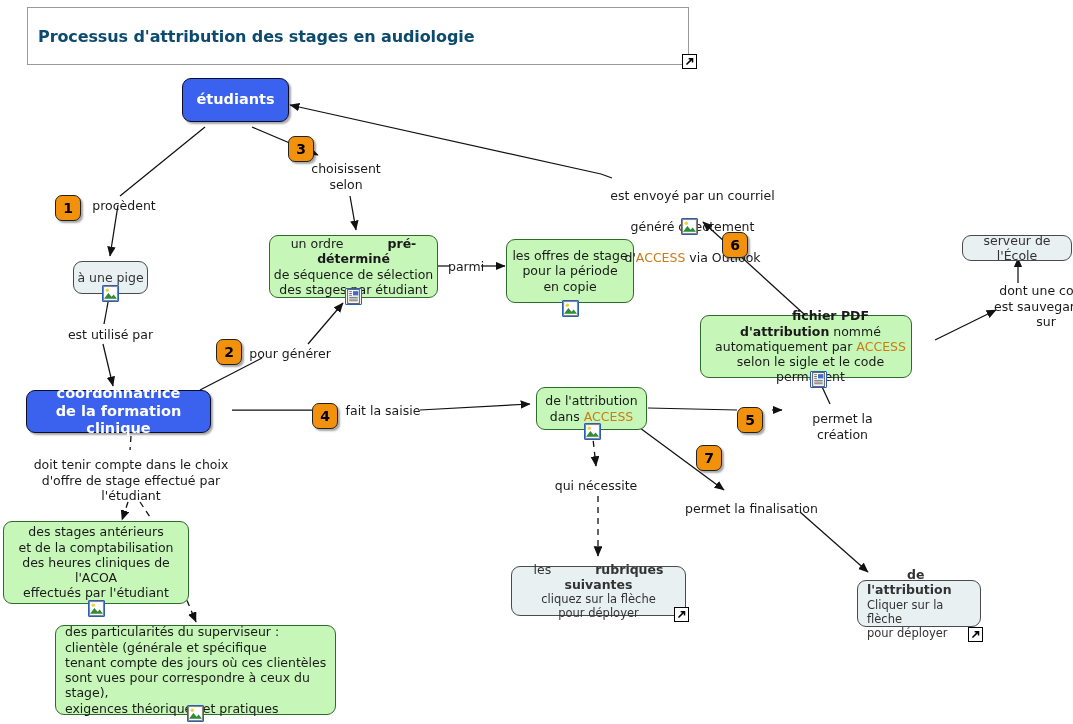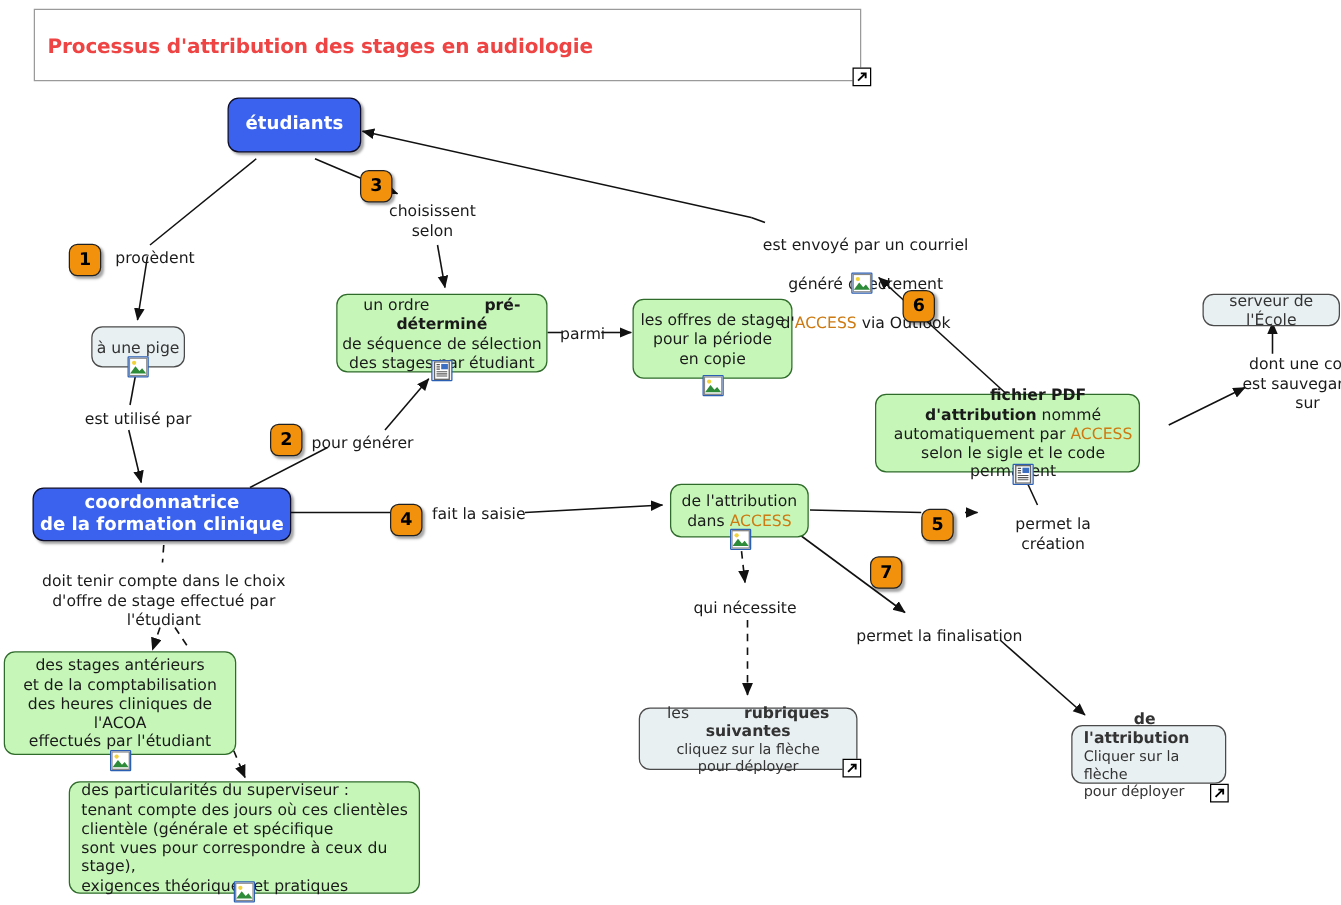--- a/index.html
+++ b/index.html
@@ -29,21 +29,21 @@
     width: 662px; height: 58px;
     border: 1px solid #9a9a9a;
     background: #ffffff;
     display: flex;
     align-items: center;
   }
   .title-text {
     padding-left: 10px;
     font-size: 16px;
     font-weight: bold;
-    color: #ef4444;
+    color: #0c4a6e;
     letter-spacing: -0.1px;
   }
 
   
   .node {
     position: absolute;
     display: flex;
     flex-direction: column;
     align-items: center;
     justify-content: center;
@@ -226,21 +226,21 @@
     <div class="lines">en copie</div>
   </div>
   <span class="icon" style="left:562px; top:300px;">
     <svg viewBox="0 0 14 14">
         <rect x="0.5" y="0.5" width="13" height="13" fill="#ffffff" stroke="#888"></rect>
         <circle cx="4" cy="4" r="1.6" fill="#f2d23a"></circle>
         <path d="M1,12 L5,6.5 L8,10 L10,8 L13,12 z" fill="#2e8b3a"></path>
       </svg>
   </span>
 
-  <div class="node node-blue" style="left:26px; top:390px; width:207px; height:43px;">
+  <div class="node node-blue" style="left:26px; top:390px; width:185px; height:43px;">
     <div class="lines">coordonnatrice</div>
     <div class="lines">de la formation clinique</div>
   </div>
 
   <div class="node node-green" style="left:700px; top:315px; width:212px; height:63px; align-items:flex-start; text-align:center; padding-left:9px;">
     <div class="lines">
       <b>fichier PDF d'attribution</b><span> nommé</span>
     </div>
     <div class="lines">
       <span>automatiquement par </span><span class="accent">ACCESS</span>
@@ -284,22 +284,22 @@
   <span class="icon" style="left:88px; top:600px;">
     <svg viewBox="0 0 14 14">
         <rect x="0.5" y="0.5" width="13" height="13" fill="#ffffff" stroke="#888"></rect>
         <circle cx="4" cy="4" r="1.6" fill="#f2d23a"></circle>
         <path d="M1,12 L5,6.5 L8,10 L10,8 L13,12 z" fill="#2e8b3a"></path>
       </svg>
   </span>
 
   <div class="node node-green" style="left:55px; top:625px; width:281px; height:90px; align-items:flex-start; text-align:left; padding-left:9px;">
     <div class="lines">des particularités du superviseur :</div>
+    <div class="lines">clientèle (générale et spécifique</div>
     <div class="lines">tenant compte des jours où ces clientèles</div>
-    <div class="lines">clientèle (générale et spécifique</div>
     <div class="lines">sont vues pour correspondre à ceux du stage),</div>
     <div class="lines">exigences théoriques et pratiques</div>
   </div>
   <span class="icon" style="left:187px; top:705px;">
     <svg viewBox="0 0 14 14">
         <rect x="0.5" y="0.5" width="13" height="13" fill="#ffffff" stroke="#888"></rect>
         <circle cx="4" cy="4" r="1.6" fill="#f2d23a"></circle>
         <path d="M1,12 L5,6.5 L8,10 L10,8 L13,12 z" fill="#2e8b3a"></path>
       </svg>
   </span>

